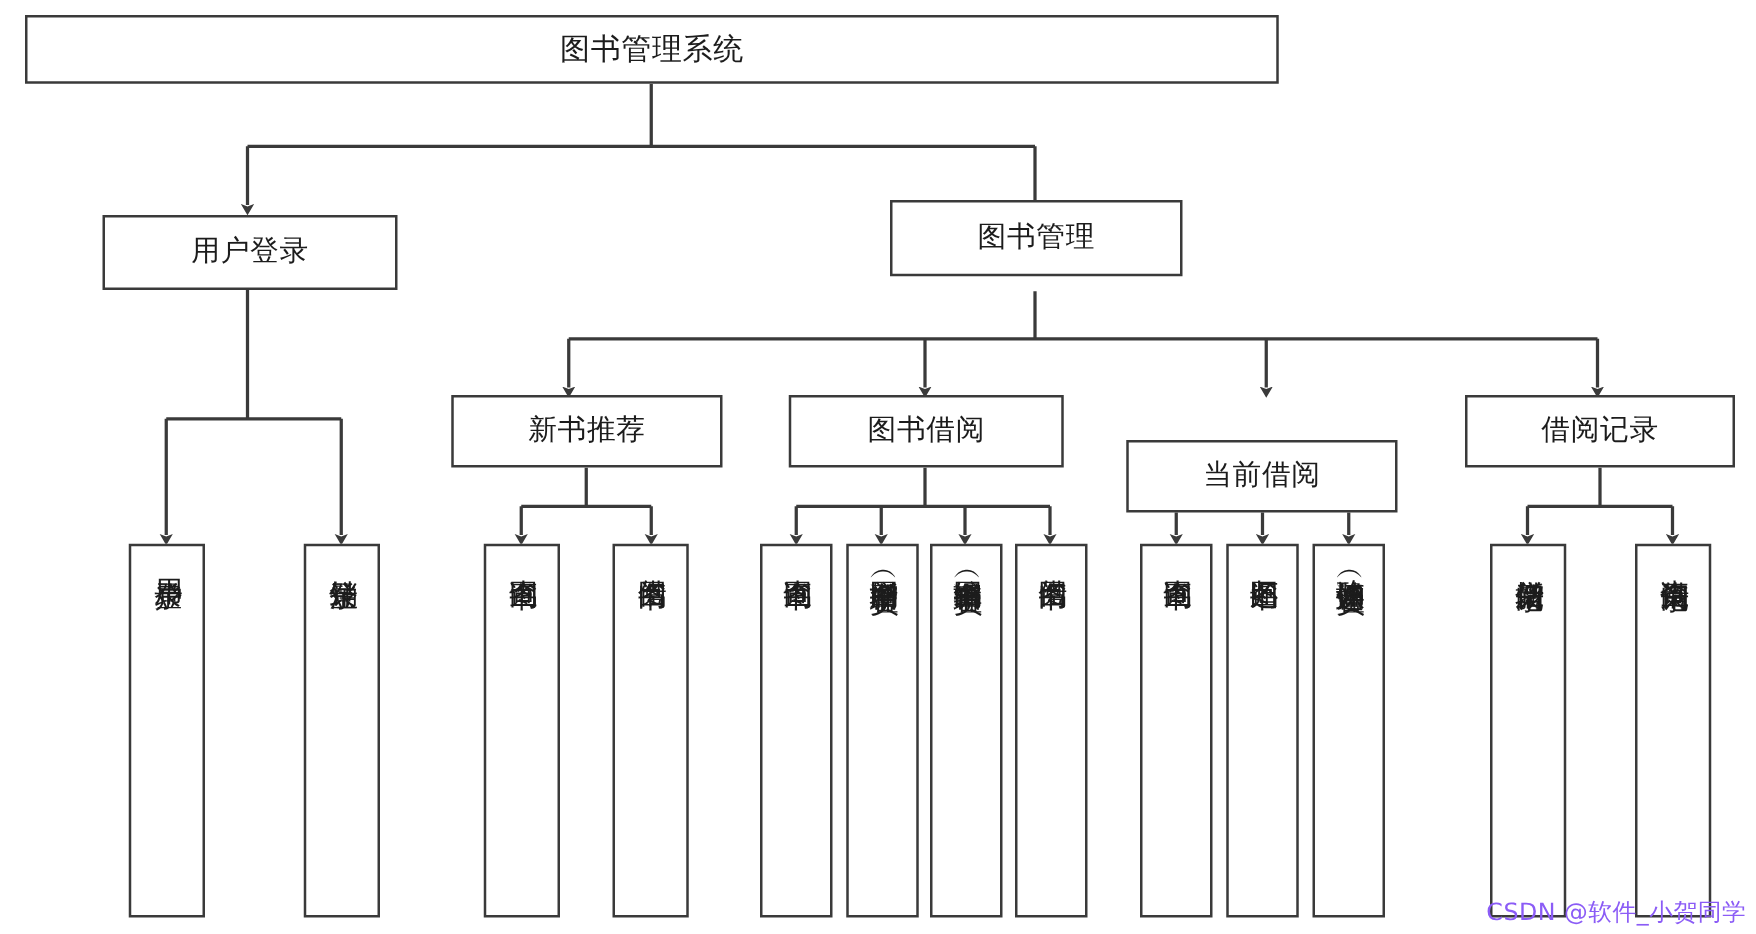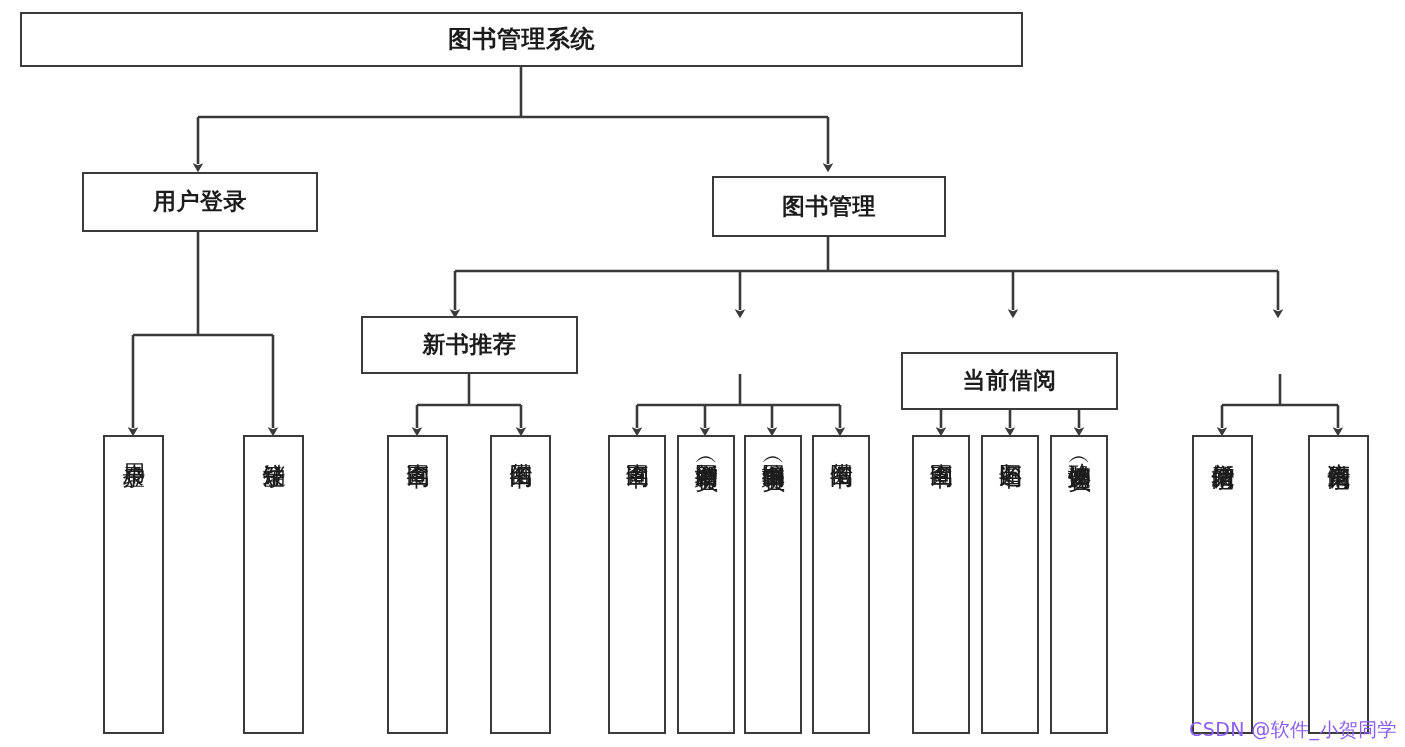--- a/index.html
+++ b/index.html
@@ -32,21 +32,20 @@
   .node-label{
     display:block;
     text-align:center;
     line-height:1.18;
     white-space:pre-line;
   }
   
   .node.horiz .node-label{
     font-size:23px;
     letter-spacing:0.5px;
-    font-weight:bold;
   }
   #node-root .node-label{font-size:24px;}
   
   .node.vert{
     padding:8px 0;
     align-items:flex-start;
   }
   .node.vert .node-label{
     writing-mode:vertical-rl;
     text-orientation:upright;
@@ -122,33 +121,39 @@
   </svg>
 
   <div class="node horiz" id="node-root" style="left:20px;top:12px;width:1003px;height:55px;">
     <span class="node-label">图书管理系统</span>
   </div>
 
   <div class="node horiz" style="left:82px;top:172px;width:236px;height:60px;">
     <span class="node-label">用户登录</span>
   </div>
 
-  <div class="node horiz" style="left:712px;top:176px;width:234px;height:61px;">
+  <div class="node horiz" style="left:712px;top:160px;width:234px;height:61px;">
     <span class="node-label">图书管理</span>
   </div>
 
   <div class="node horiz" style="left:361px;top:316px;width:217px;height:58px;justify-content:center;">
     <span class="node-label">新书推荐</span>
   </div>
 
+  <div class="node horiz" style="left:631px;top:316px;width:220px;height:58px;">
+    <span class="node-label">图书借阅</span>
+  </div>
 
   <div class="node horiz" style="left:901px;top:316px;width:217px;height:58px;margin-top:36px;">
     <span class="node-label">当前借阅</span>
   </div>
 
+  <div class="node horiz" style="left:1172px;top:316px;width:216px;height:58px;">
+    <span class="node-label">借阅记录</span>
+  </div>
 
   <div class="node vert" style="left:103px;top:435px;width:61px;height:299px;">
     <span class="node-label">用户登录</span>
   </div>
 
   <div class="node vert" style="left:243px;top:435px;width:61px;height:299px;">
     <span class="node-label">注销登录</span>
   </div>
 
   <div class="node vert" style="left:387px;top:435px;width:61px;height:299px;">

